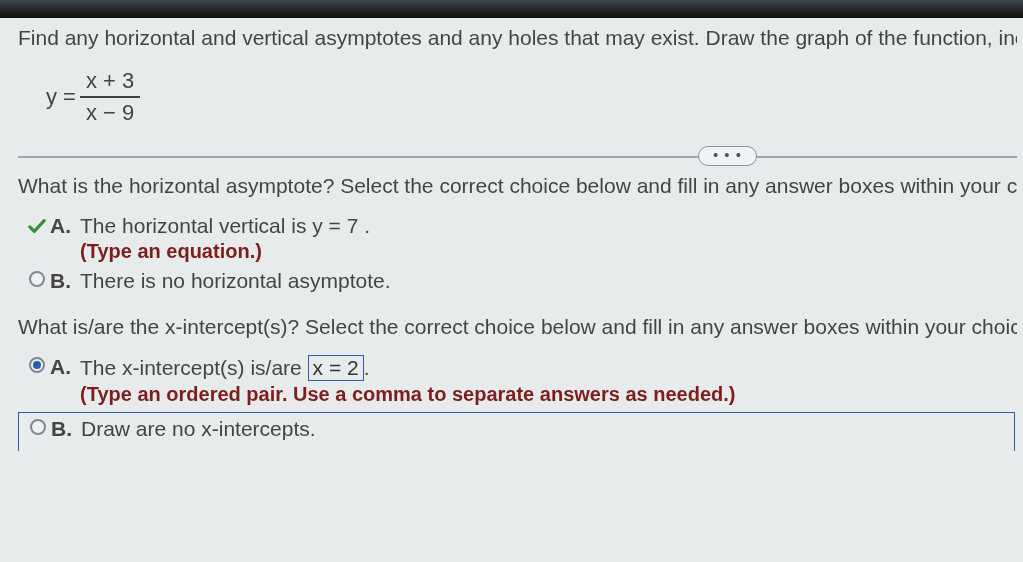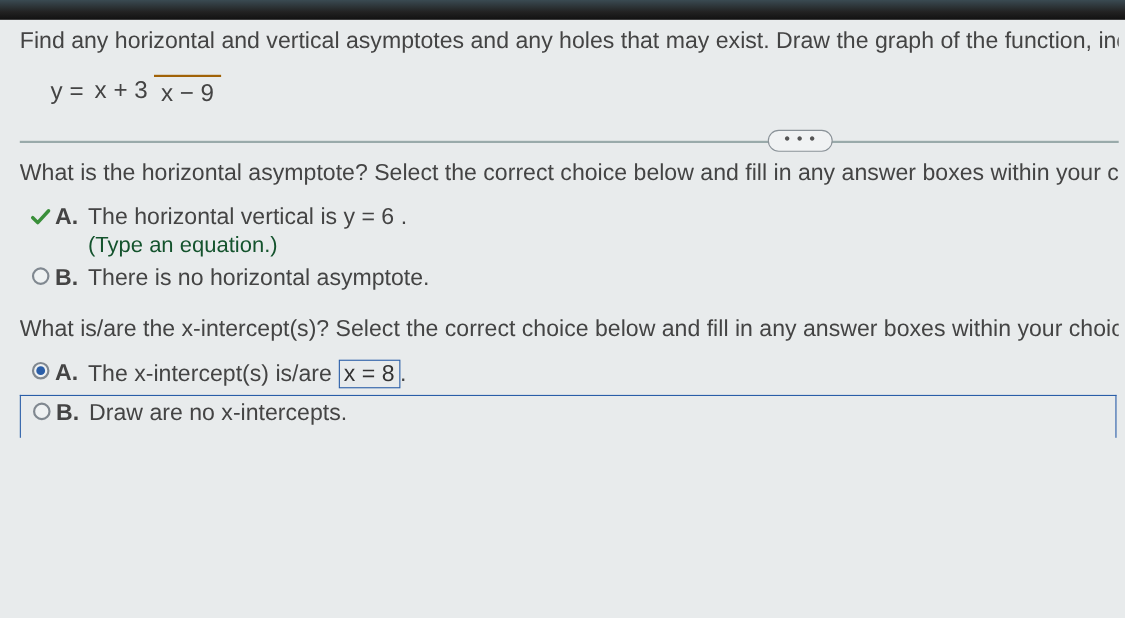--- a/index.html
+++ b/index.html
@@ -34,27 +34,27 @@
     font-size: 22px;
     color: #444;
     padding-left: 28px;
     display: flex;
     align-items: center;
     margin-bottom: 30px;
   }
   .eq-y { margin-right: 2px; }
   .frac {
     display: inline-flex;
-    flex-direction: row;
+    flex-direction: column;
     align-items: center;
     vertical-align: middle;
     margin-left: 2px;
   }
   .frac .num { padding: 0 6px 2px; }
-  .frac .den { padding: 2px 6px 0; border-top: 2px solid #a16207; }
+  .frac .den { padding: 2px 6px 0; border-top: 2px solid #404040; }
   .divider-row {
     position: relative;
     height: 2px;
     background: #9aa;
     margin: 0 0 14px 0;
   }
   .ellipsis-pill {
     position: absolute;
     right: 260px;
     top: -10px;
@@ -88,21 +88,22 @@
     padding-top: 2px;
   }
   .choice .letter {
     font-weight: bold;
     width: 30px;
     color: #444;
   }
   .choice .body { flex: 1; }
   .hint {
     font-size: 20px;
-    color: #14532d;
+    color: #7f1d1d;
+    font-weight: bold;
   }
   .radio {
     width: 16px; height: 16px;
     border: 2px solid #808890;
     border-radius: 50%;
     display: inline-block;
     position: relative;
     background: #eef1f2;
   }
   .radio.selected::after {
@@ -158,42 +159,43 @@
   <div class="choice">
     <span class="marker-col">
       <span class="check-icon">
         <svg viewBox="0 0 20 20">
             <path d="M2 11 L7 16 L18 4" stroke="#3a8f3a" stroke-width="3.5" fill="none" stroke-linecap="round" stroke-linejoin="round"></path>
           </svg>
       </span>
     </span>
     <span class="letter">A.</span>
     <span class="body">
-      <span>The horizontal vertical is  </span><span>y = 6</span><span> .</span>
+      <span>The horizontal vertical is  </span><span>y = 7</span><span> .</span>
       <div class="hint sub-line">(Type an equation.)</div>
     </span>
   </div>
 
   <div class="choice">
     <span class="marker-col">
       <span class="radio"></span>
     </span>
     <span class="letter">B.</span>
     <span class="body">There is no horizontal asymptote.</span>
   </div>
 
   <div class="question" style="margin-top:22px">What is/are the x-intercept(s)? Select the correct choice below and fill in any answer boxes within your choice.</div>
 
   <div class="choice">
     <span class="marker-col">
       <span class="radio selected"></span>
     </span>
     <span class="letter">A.</span>
     <span class="body">
-      <span>The x-intercept(s) is/are </span><span class="answer-box">x = 8</span><span>.</span>
+      <span>The x-intercept(s) is/are </span><span class="answer-box">x = 2</span><span>.</span>
+      <div class="hint sub-line">(Type an ordered pair. Use a comma to separate answers as needed.)</div>
     </span>
   </div>
 
   <div class="wrong-row-border">
     <div class="choice">
       <span class="marker-col">
         <span class="radio"></span>
       </span>
       <span class="letter">B.</span>
       <span class="body">Draw are no x-intercepts.</span>

